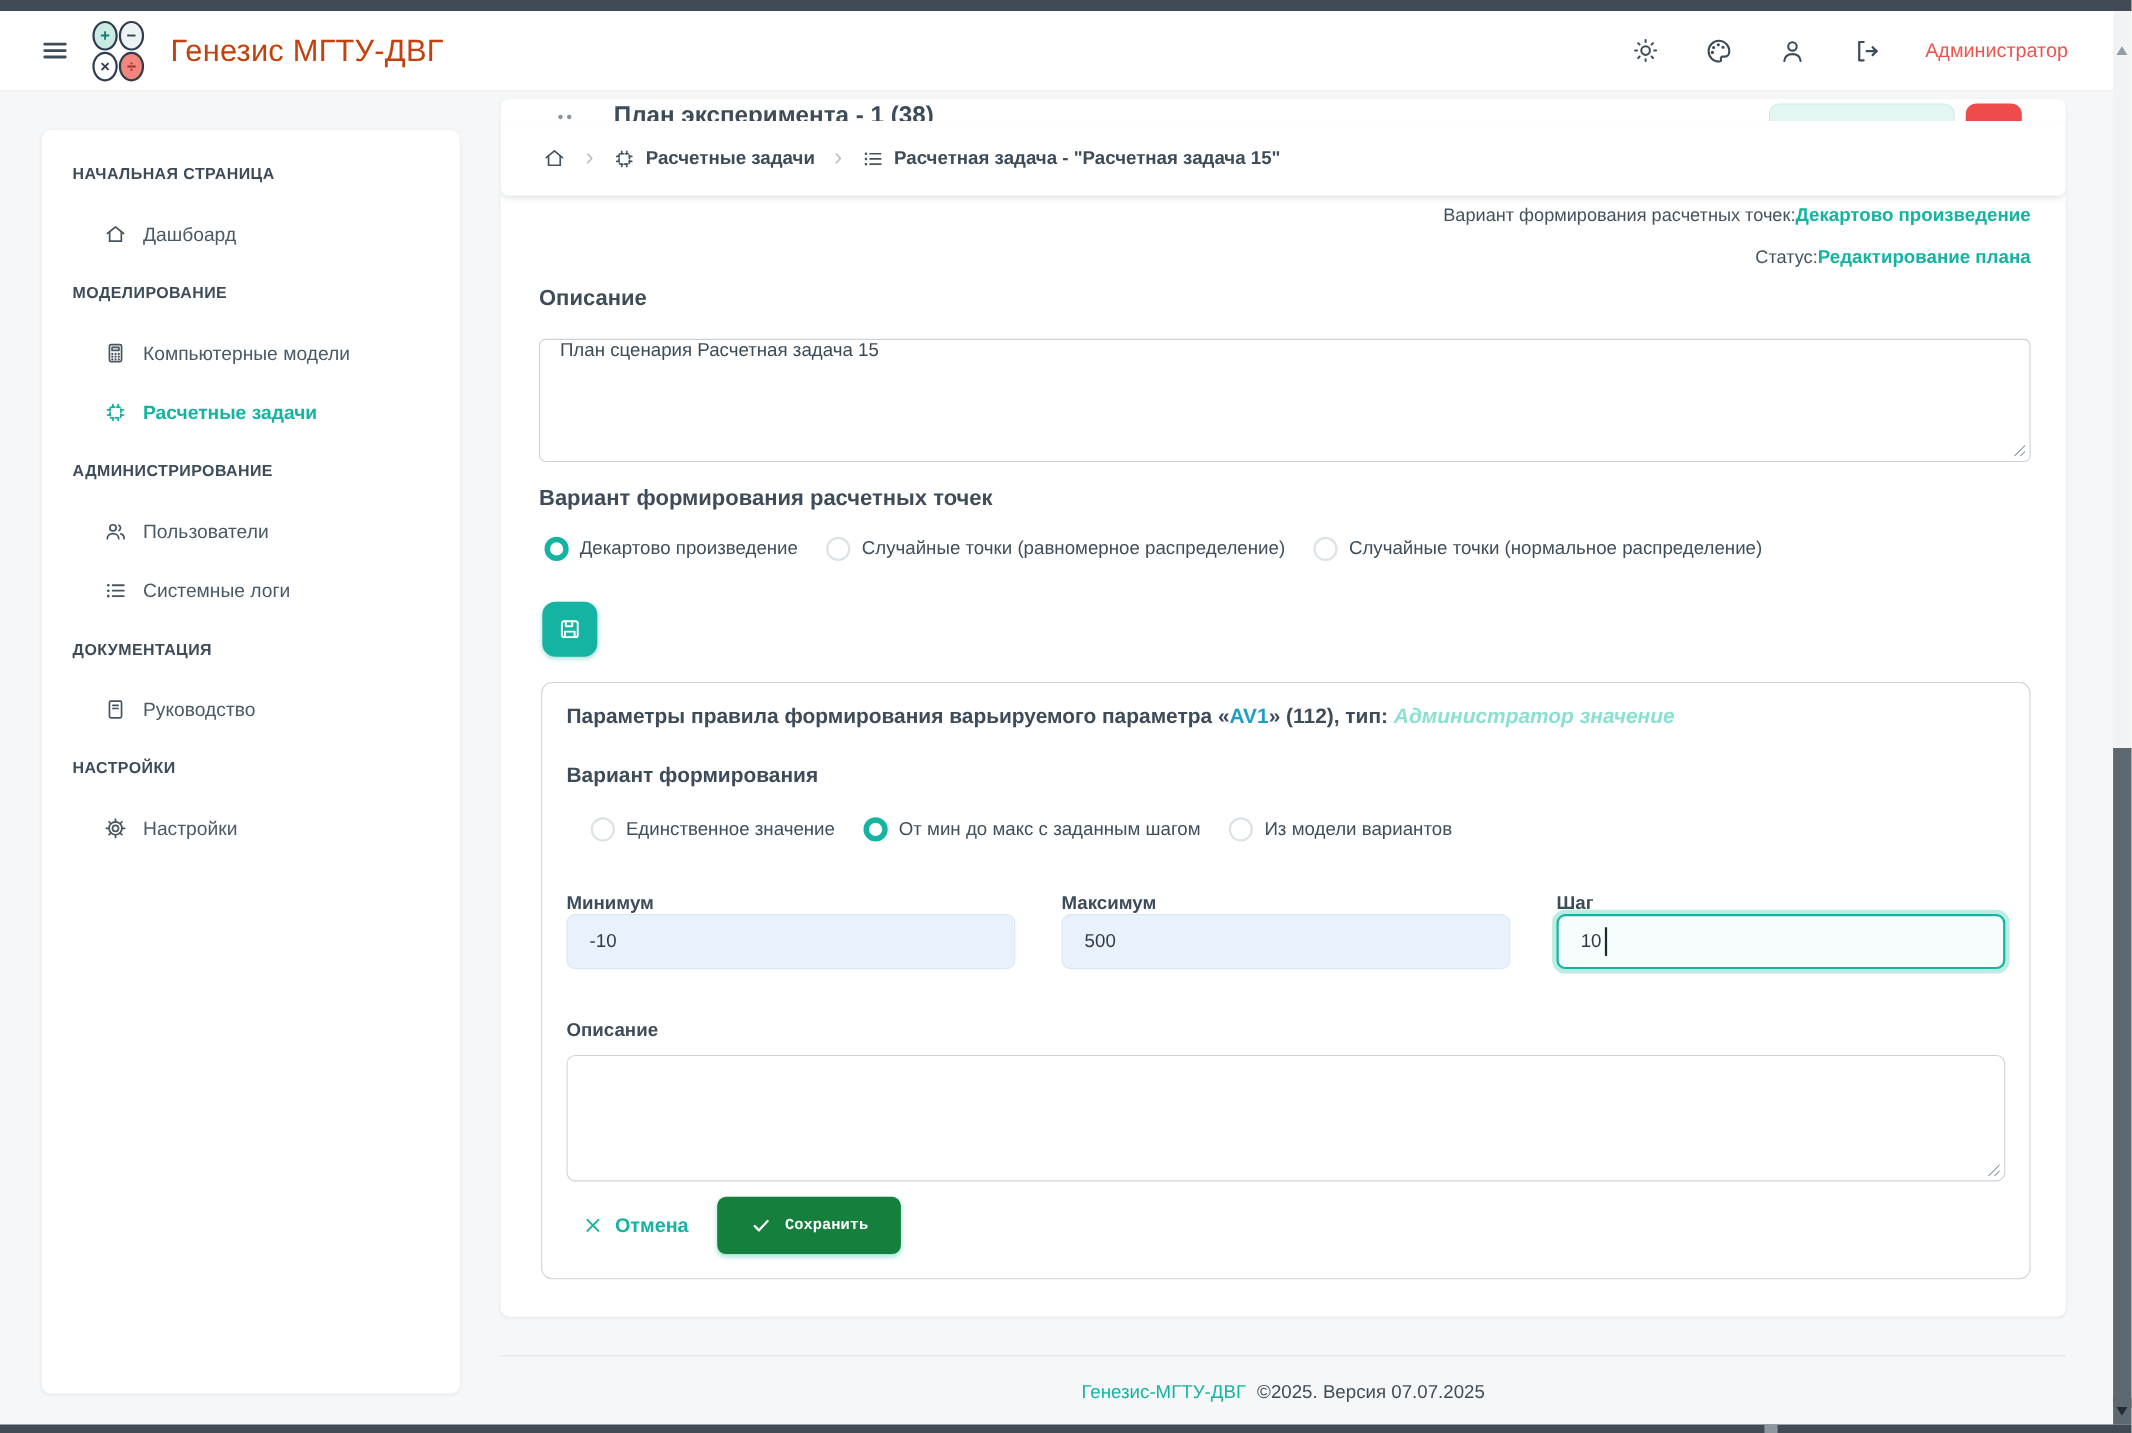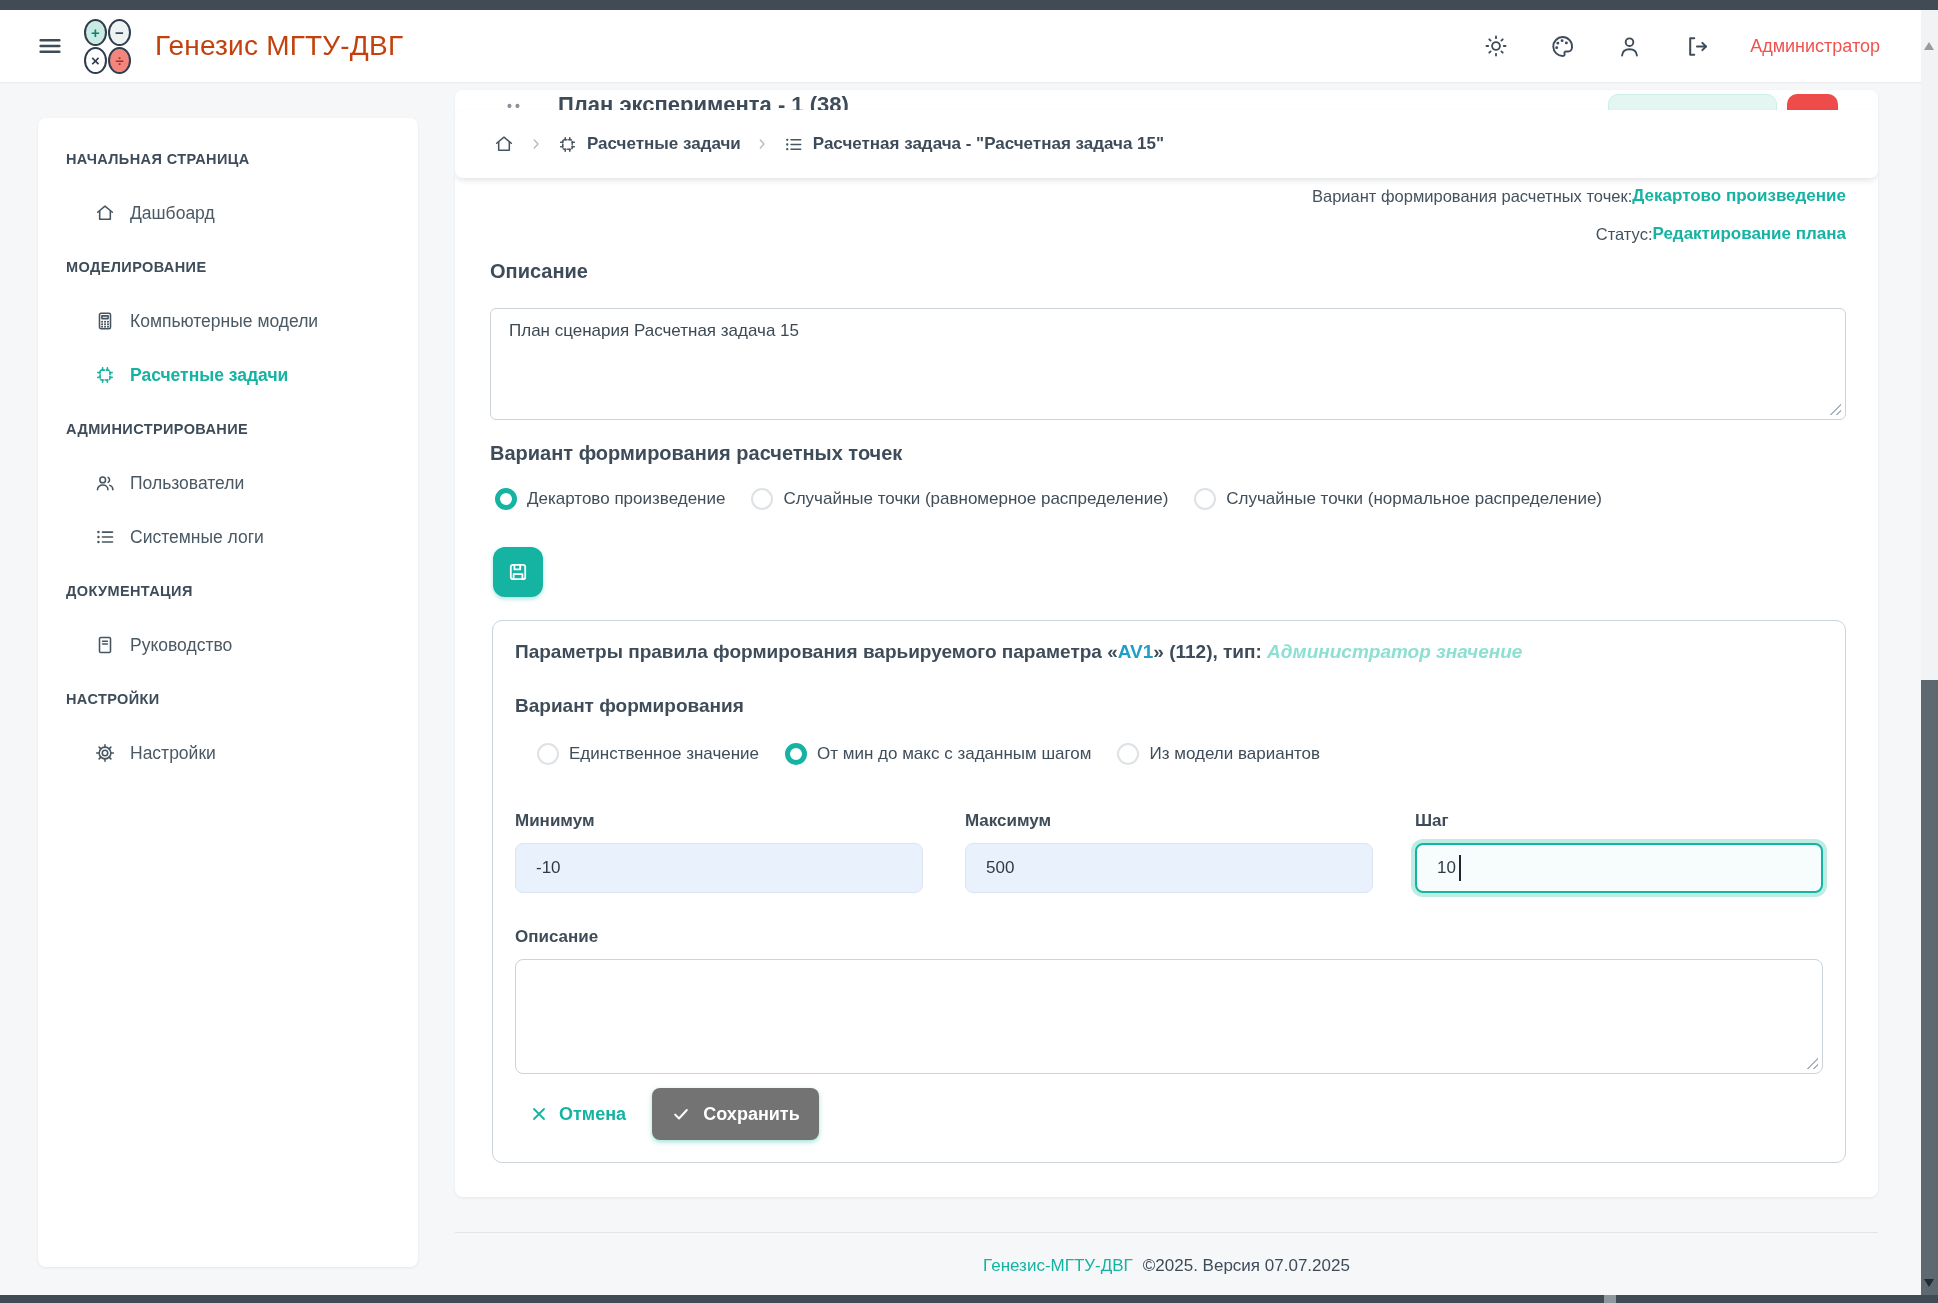--- a/index.html
+++ b/index.html
@@ -68,21 +68,21 @@
   .content{position:absolute;inset:0 32px 0 35px}
   .inforow{position:absolute;left:0;right:0;display:flex;justify-content:flex-end;align-items:center;font-size:16.5px}
   .inforow .lab{color:#43525e}
   .inforow .val{color:#14b3a2;font-weight:700;font-size:17px}
   .r1{top:96px}.r2{top:134px}
   .h1{position:absolute;left:0;font-size:20px;font-weight:700;color:#3e4c59;white-space:nowrap}
   .h-desc{top:170px}.h-points{top:352px}
   .tawrap{position:absolute}
   .tw1{top:218px;left:0;right:0;height:112px}
   .ta{width:100%;height:100%;box-sizing:border-box;border:1px solid #cbd2d8;border-radius:6px;background:#fff;
-      font-size:17px;color:#3c4a55;padding:12px 18px;resize:none;font-family:inherit;outline:none}
+      font-size:17px;color:#3c4a55;padding:0 18px;resize:none;font-family:inherit;outline:none}
   .grip{position:absolute;right:5px;bottom:5px;width:12px;height:12px;pointer-events:none;
         background:repeating-linear-gradient(-45deg,transparent 0 2.5px,#aab3ba 2.5px 4px);
         clip-path:polygon(100% 0,100% 100%,0 100%)}
 
   .radiorow{position:absolute;display:flex;align-items:center;gap:26px}
   .rr1{top:398px;left:5px}
   .radio-item{display:flex;align-items:center;gap:10px;cursor:pointer}
   .rdot{width:22px;height:22px;border-radius:50%;border:2px solid #dde2e6;background:#fff;box-sizing:border-box;flex:none}
   .rdot.sel{border:5.5px solid #14b3a2}
   .rlabel{font-size:17px;color:#3f4e5a;white-space:nowrap}
@@ -93,33 +93,33 @@
 
   
   .pcard{position:absolute;top:530px;left:2px;right:0;height:541px;border:1px solid #ccd3d9;border-radius:10px;background:#fff}
   .ptitle{position:absolute;top:20px;left:22px;right:22px;font-size:19px;font-weight:700;color:#3e4c59;white-space:nowrap}
   .pname{color:#1f9fc6}
   .ptype{color:#8ce0d3;font-style:italic}
   .ph{position:absolute;top:74px;left:22px;font-size:19px;font-weight:700;color:#3e4c59}
   .rr2{top:122px;left:44px}
   .fields{position:absolute;top:190px;left:22px;right:22px;display:flex;gap:42px}
   .field{flex:1}
-  .flab{font-size:17px;font-weight:700;color:#3e4c59;margin-bottom:12px}
+  .flab{font-size:17px;font-weight:700;color:#3e4c59;}
   .fin{position:relative;height:50px}
   .fin input{width:100%;height:50px;box-sizing:border-box;border:1px solid #dbe6f3;background:#e9f1fd;border-radius:8px;
              font-size:17px;color:#2f3b44;padding:0 20px;font-family:inherit;outline:none}
   .fin.focused input{background:#f7fcfd;border:2px solid #12b5a3;box-shadow:0 0 0 4px #bdece3}
   .caret{position:absolute;left:44px;top:12px;width:2px;height:26px;background:#1c262e}
   .plab{position:absolute;top:306px;left:22px;font-size:17px;font-weight:700;color:#3e4c59}
   .tw2{top:338px;left:22px;right:22px;height:115px}
   .ta2{border-radius:8px;border:1px solid #ccd3d9}
   .btnrow{position:absolute;top:467px;left:36px;display:flex;align-items:center;gap:26px}
   .cancel{display:flex;gap:10px;color:#14b3a2;font-size:18px;font-weight:700;background:none;border:none;cursor:pointer;font-family:inherit;padding:0}
-  .save{display:flex;align-items:center;justify-content:center;gap:12px;width:167px;height:52px;background:#737373;
-        color:#fff;font-size:18px;font-weight:700;border:none;border-radius:8px;cursor:pointer;font-family:Liberation Sans, sans-serif;
+  .save{display:flex;align-items:center;justify-content:center;gap:12px;width:167px;height:52px;background:#15803d;
+        color:#fff;font-size:14px;font-weight:700;border:none;border-radius:8px;cursor:pointer;font-family:Liberation Mono, monospace;
         box-shadow:0 2px 5px rgba(20,179,162,.4)}
 
   
   .divider{position:absolute;left:455px;top:1232px;width:1423px;height:1px;background:#e3e6e9}
   .footer{position:absolute;left:455px;top:1256px;width:1423px;text-align:center;font-size:17px;color:#3e4c59}
   .brand{color:#14b3a2;margin-right:10px;cursor:pointer}
 </style>
 </head>
 <body>
 

